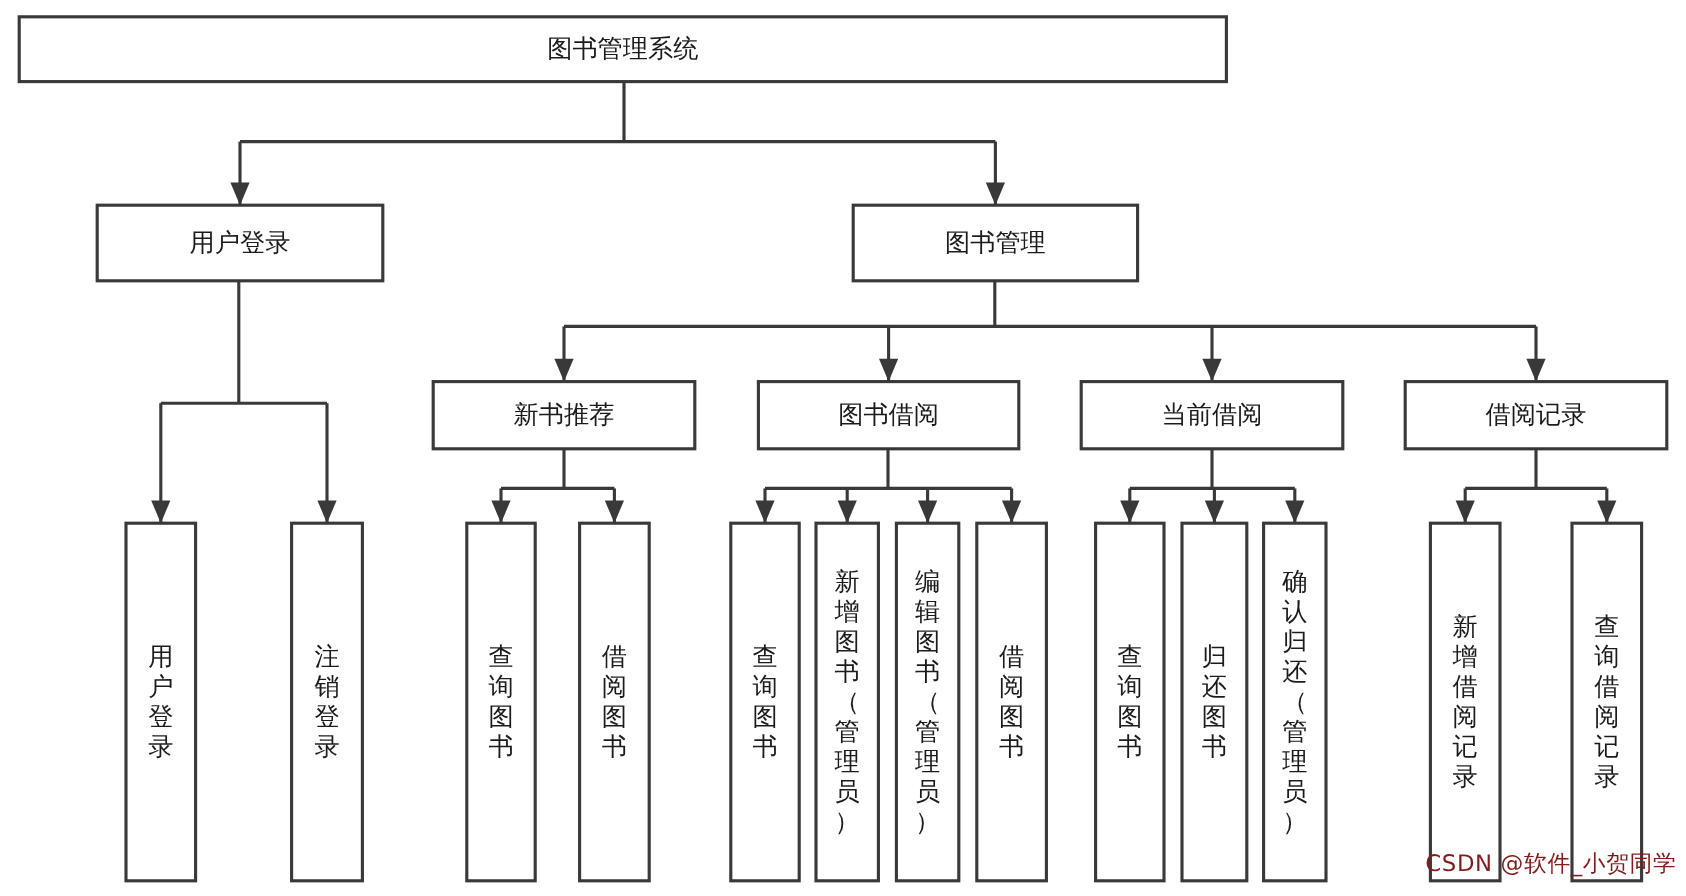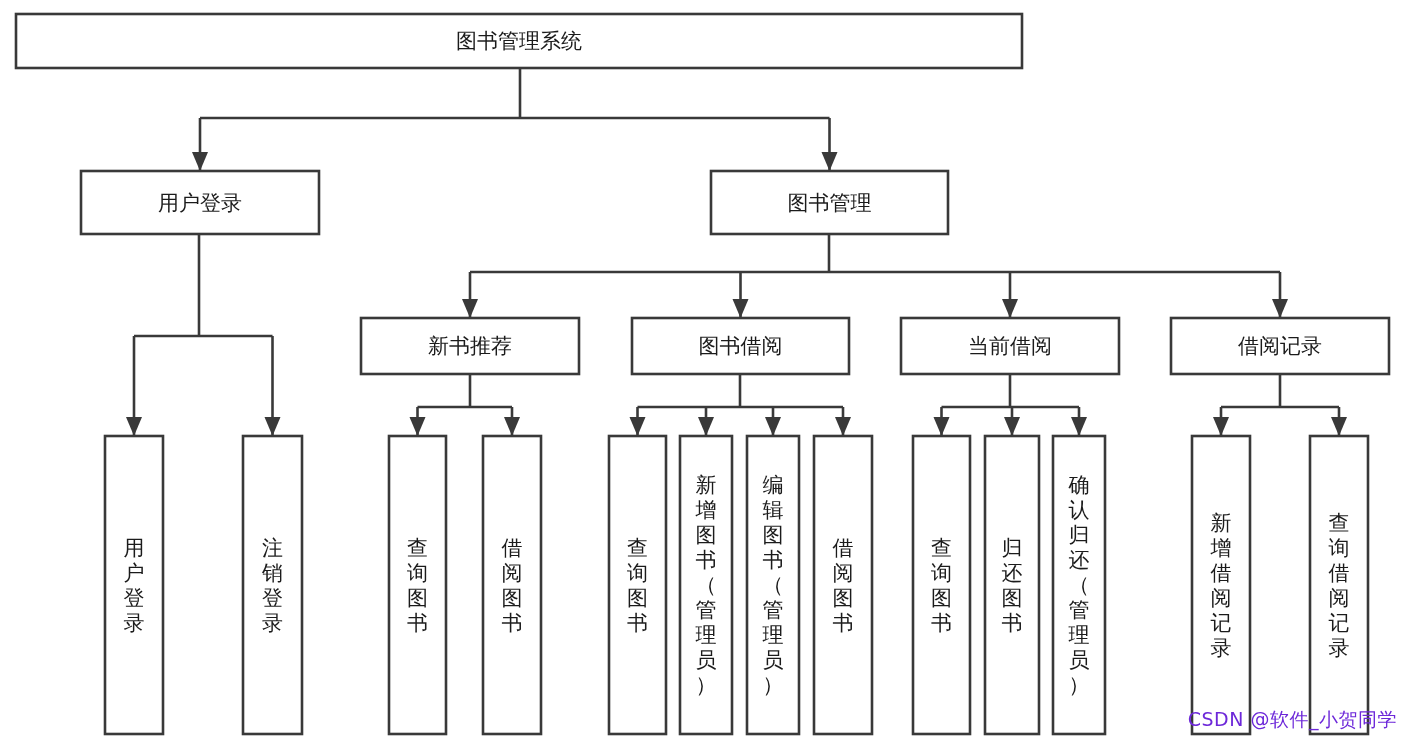--- a/index.html
+++ b/index.html
@@ -57,21 +57,21 @@
     fill: #1b1b1b;
     text-anchor: middle;
     white-space: pre;
   }
   .watermark-text {
     position: absolute;
     right: 8px;
     bottom: 6px;
     font-family: "DejaVu Sans", "Liberation Sans", sans-serif;
     font-size: 19px;
-    color: #6d28d9;
+    color: #7f1d1d;
     letter-spacing: 0.5px;
     user-select: none;
     pointer-events: none;
     white-space: nowrap;
   }
 </style>
 </head>
 <body>
 
 <div id="diagram-root">

